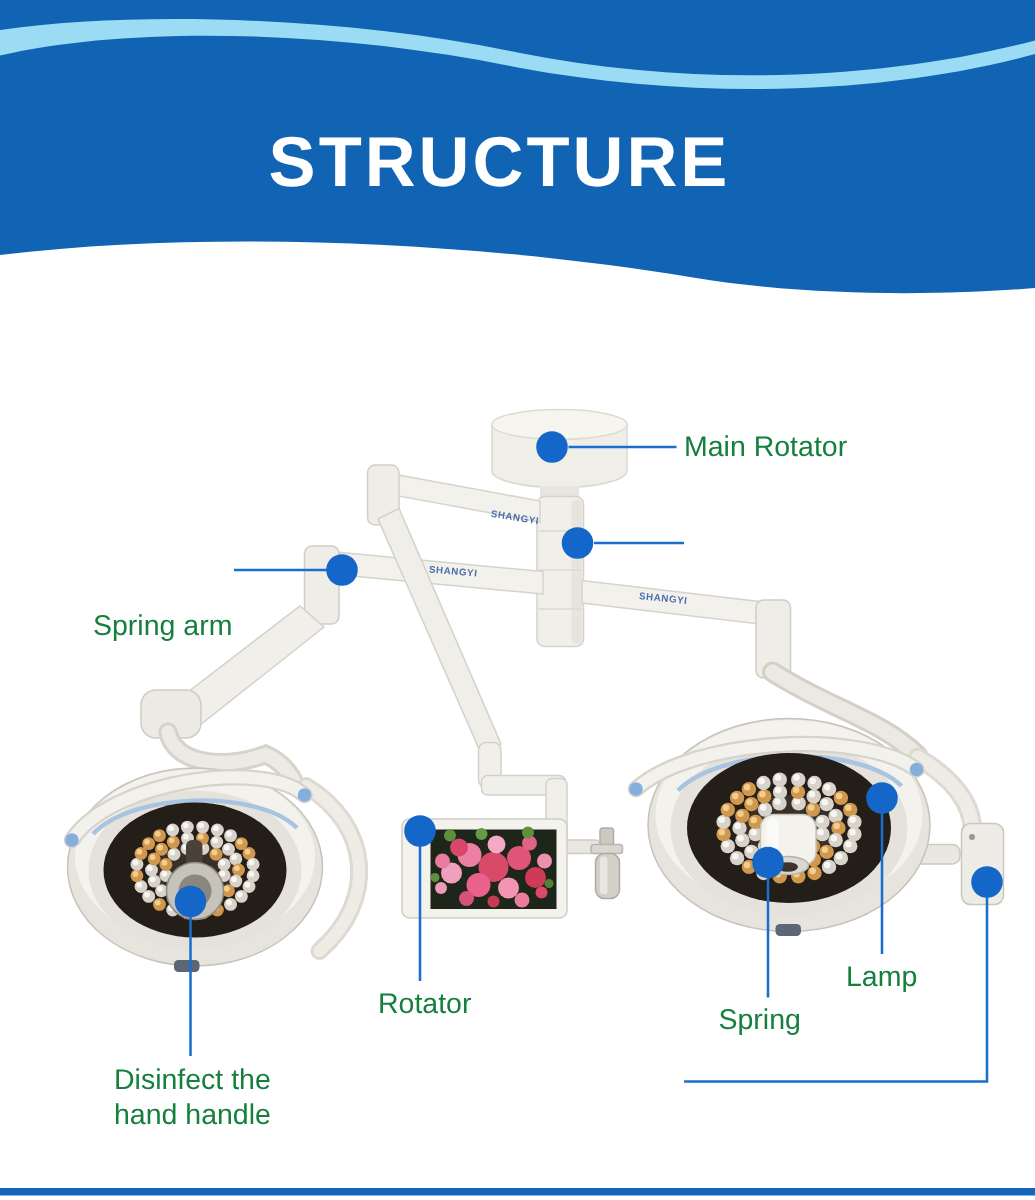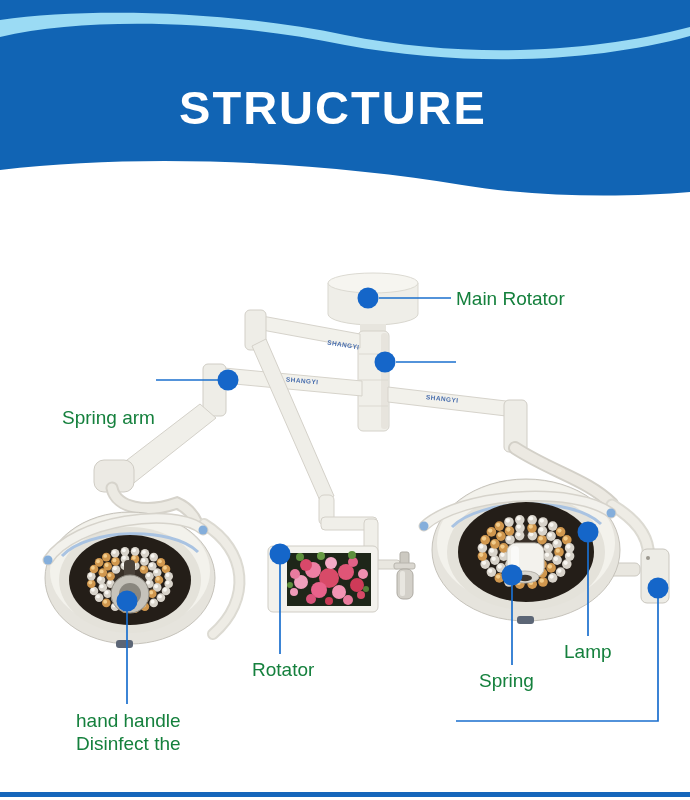--- a/index.html
+++ b/index.html
@@ -410,17 +410,17 @@
 </svg>
 
 <div class="banner-title">STRUCTURE</div>
 
 <div class="callout lbl-main-rotator">Main Rotator</div>
 <div class="callout lbl-spring-arm">Spring arm</div>
 <div class="callout lbl-display">Rotator</div>
 <div class="callout lbl-camera">Spring</div>
 <div class="callout lbl-lamp">Lamp</div>
 <div class="callout lbl-disinfect">
+  <div>Disinfect the</div>
   <div>hand handle</div>
-  <div>Disinfect the</div>
 </div>
 
 </div>
 
 </body></html>

